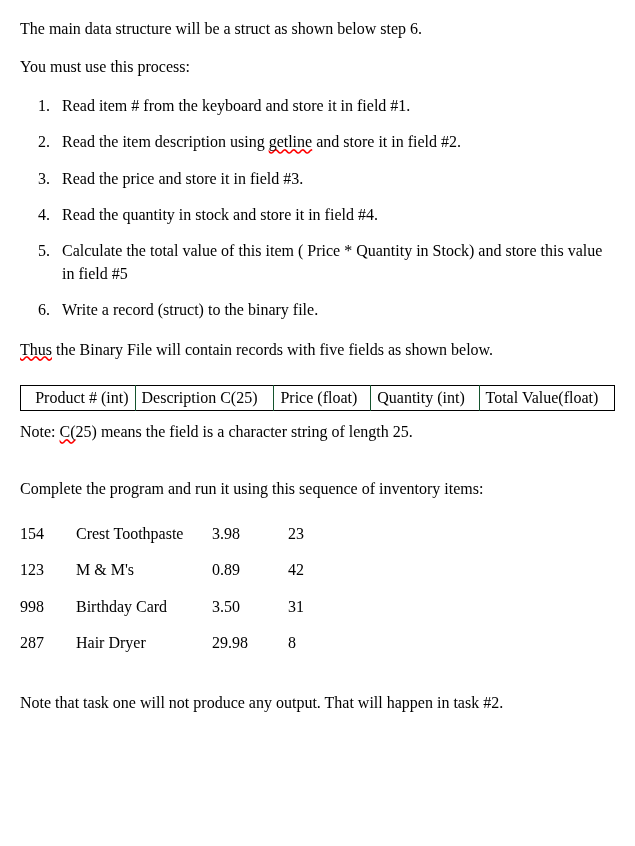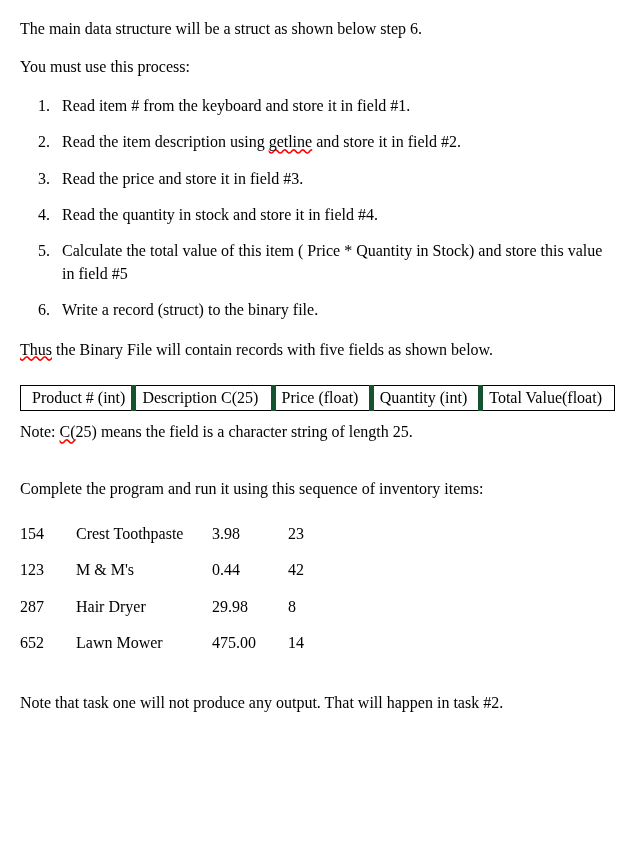--- a/index.html
+++ b/index.html
@@ -28,21 +28,21 @@
       text-decoration: underline wavy red;
       text-decoration-skip-ink: none;
     }
     .record-table {
       border: 1px solid #000;
       border-collapse: collapse;
       width: 100%;
       margin: 0 0 10px 0;
     }
     .record-table td {
-      border-left: 5px solid #14532d;
+      border-left: 1px solid #14532d;
       padding: 1px 6px;
       white-space: nowrap;
     }
     .record-table td:first-child {
       border-left: none;
       text-align: right;
     }
     table.inventory {
       border-collapse: collapse;
       margin: 0 0 30px 0;
@@ -103,31 +103,31 @@
   <tbody id="inv-body">
       <tr>
         <td class="col-id">154</td>
         <td class="col-desc">Crest Toothpaste</td>
         <td class="col-price">3.98</td>
         <td class="col-qty">23</td>
       </tr>
       <tr>
         <td class="col-id">123</td>
         <td class="col-desc">M &amp; M's</td>
-        <td class="col-price">0.44</td>
+        <td class="col-price">0.89</td>
         <td class="col-qty">42</td>
+      </tr>
+      <tr>
+        <td class="col-id">998</td>
+        <td class="col-desc">Birthday Card</td>
+        <td class="col-price">3.50</td>
+        <td class="col-qty">31</td>
       </tr>
       <tr>
         <td class="col-id">287</td>
         <td class="col-desc">Hair Dryer</td>
         <td class="col-price">29.98</td>
         <td class="col-qty">8</td>
       </tr>
-      <tr>
-        <td class="col-id">652</td>
-        <td class="col-desc">Lawn Mower</td>
-        <td class="col-price">475.00</td>
-        <td class="col-qty">14</td>
-      </tr>
     </tbody>
 </table>
 
 <p class="para bold">Note that task one will not produce any output.  That will happen in task #2.</p>
 
 </body></html>

